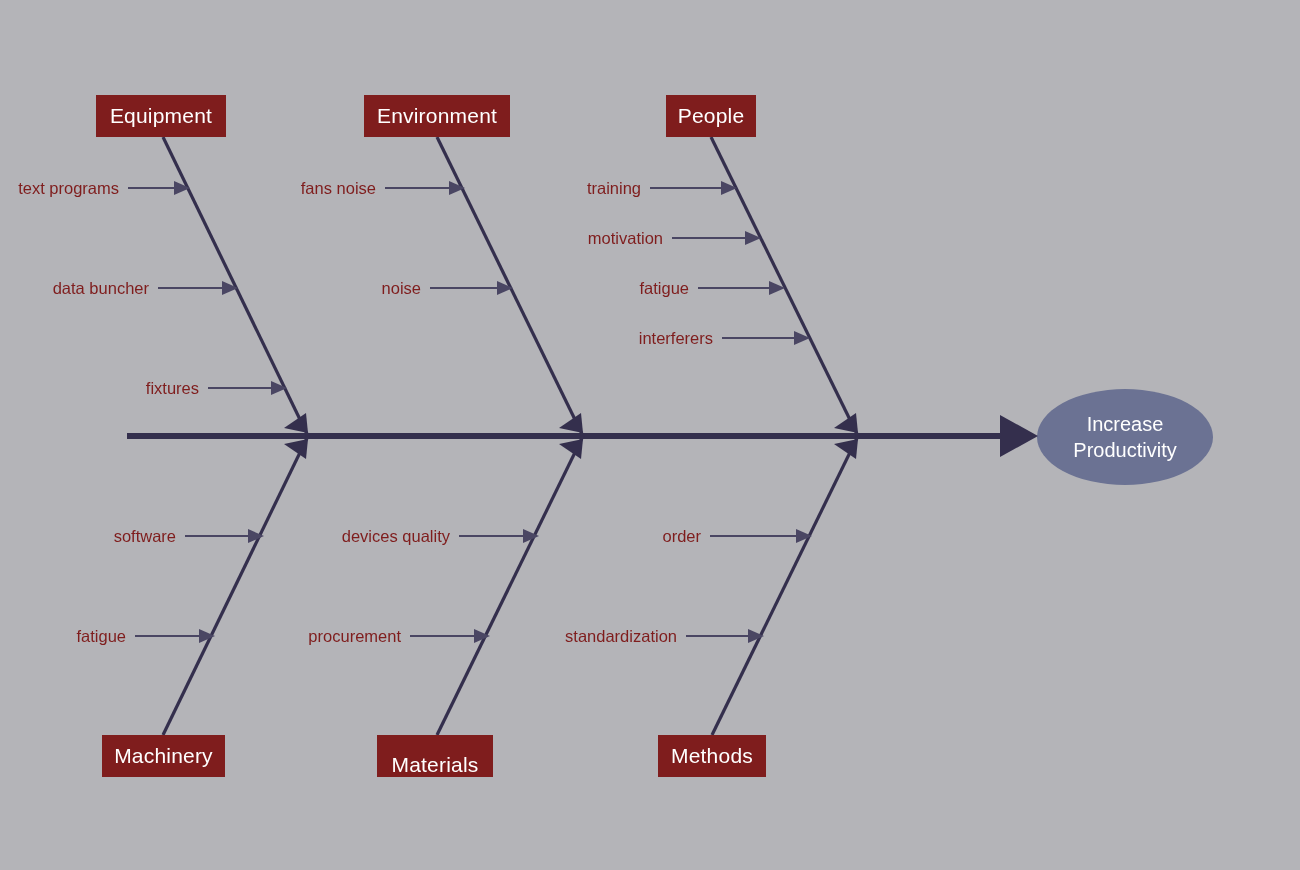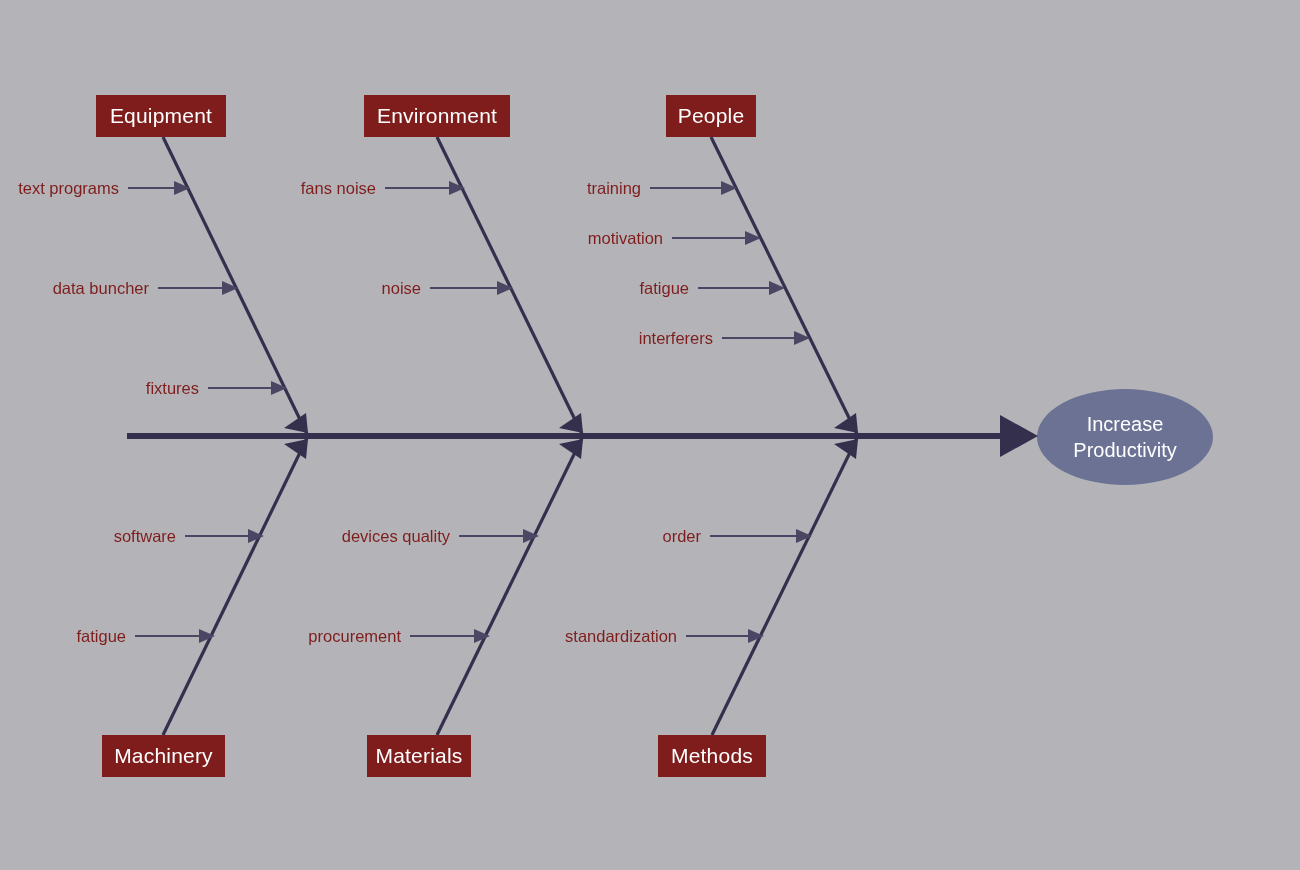--- a/index.html
+++ b/index.html
@@ -129,21 +129,21 @@
       </div>
       <div class="cat-box" style="left: 364px; top: 95px; width: 146px; height: 42px;">
         <span>Environment</span>
       </div>
       <div class="cat-box" style="left: 666px; top: 95px; width: 90px; height: 42px;">
         <span>People</span>
       </div>
       <div class="cat-box" style="left: 102px; top: 735px; width: 123px; height: 42px; justify-content: center;">
         <span>Machinery</span>
       </div>
-      <div class="cat-box" style="left: 367px; top: 735px; width: 104px; height: 42px;">
+      <div class="cat-box" style="left: 377px; top: 735px; width: 116px; height: 42px; align-items: flex-end;">
         <span>Materials</span>
       </div>
       <div class="cat-box" style="left: 658px; top: 735px; width: 108px; height: 42px;">
         <span>Methods</span>
       </div>
     </div>
   <div id="labels-layer">
       <div class="sub-label right-align" style="right: 1181px; top: 188px;">text programs</div>
       <div class="sub-label right-align" style="right: 1151px; top: 288px;">data buncher</div>
       <div class="sub-label right-align" style="right: 1101px; top: 388px;">fixtures</div>

